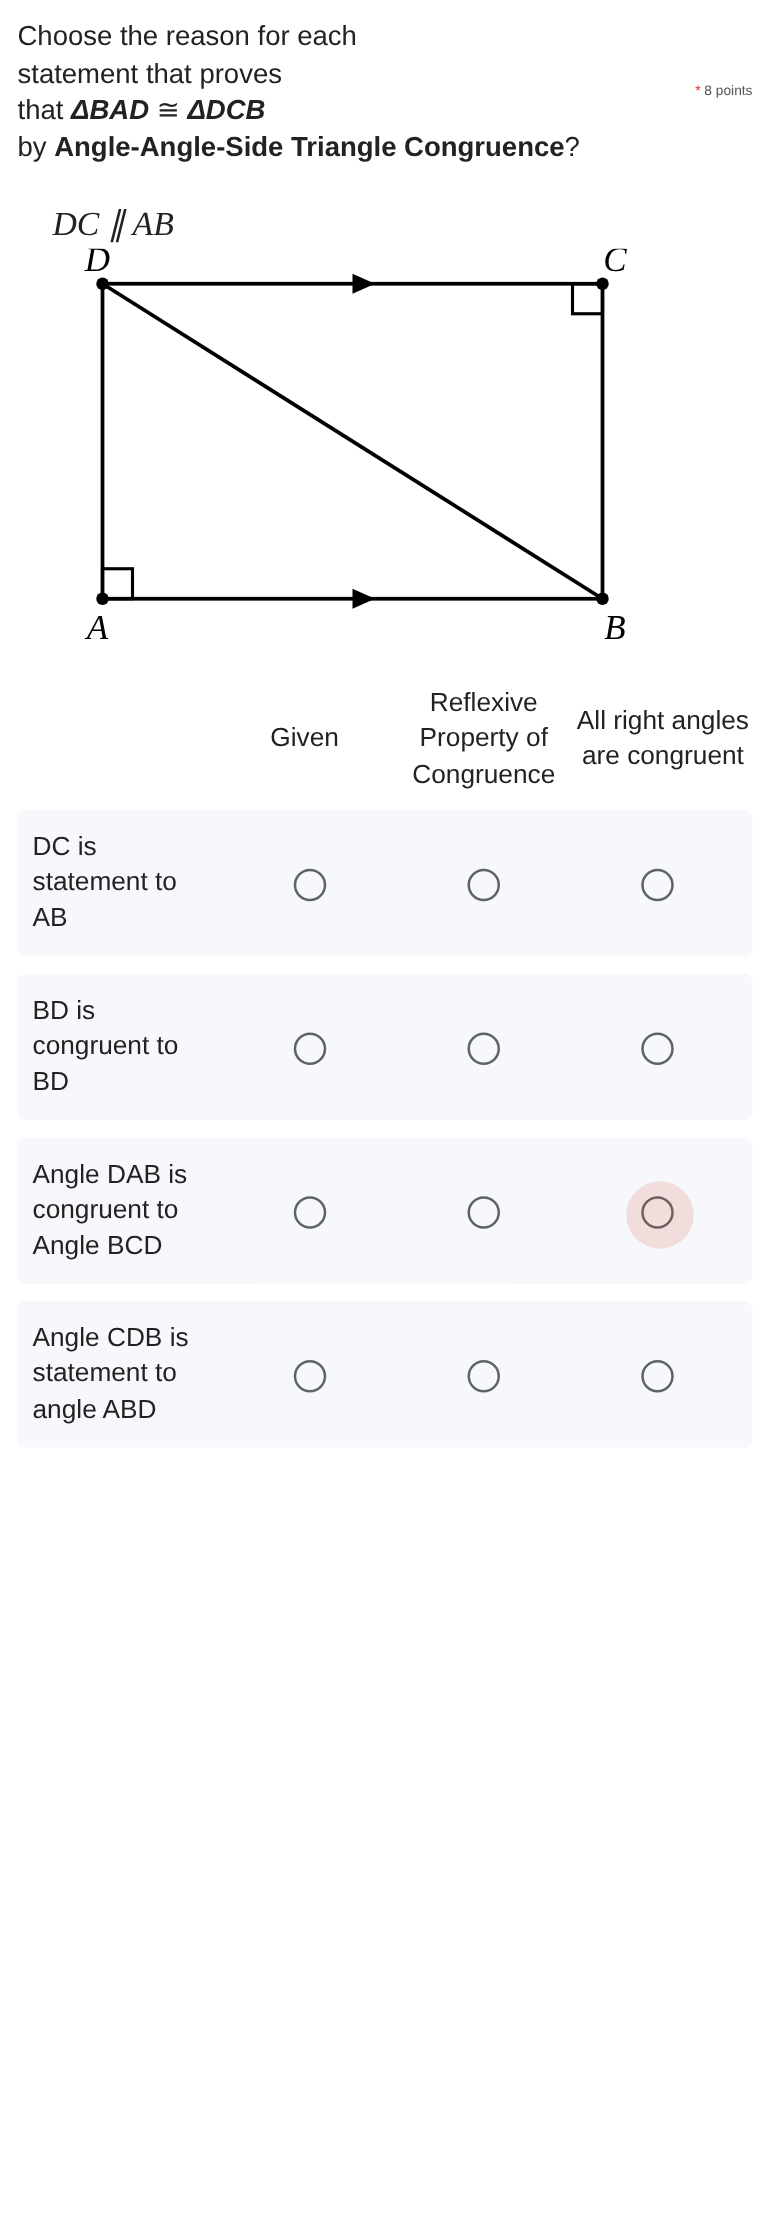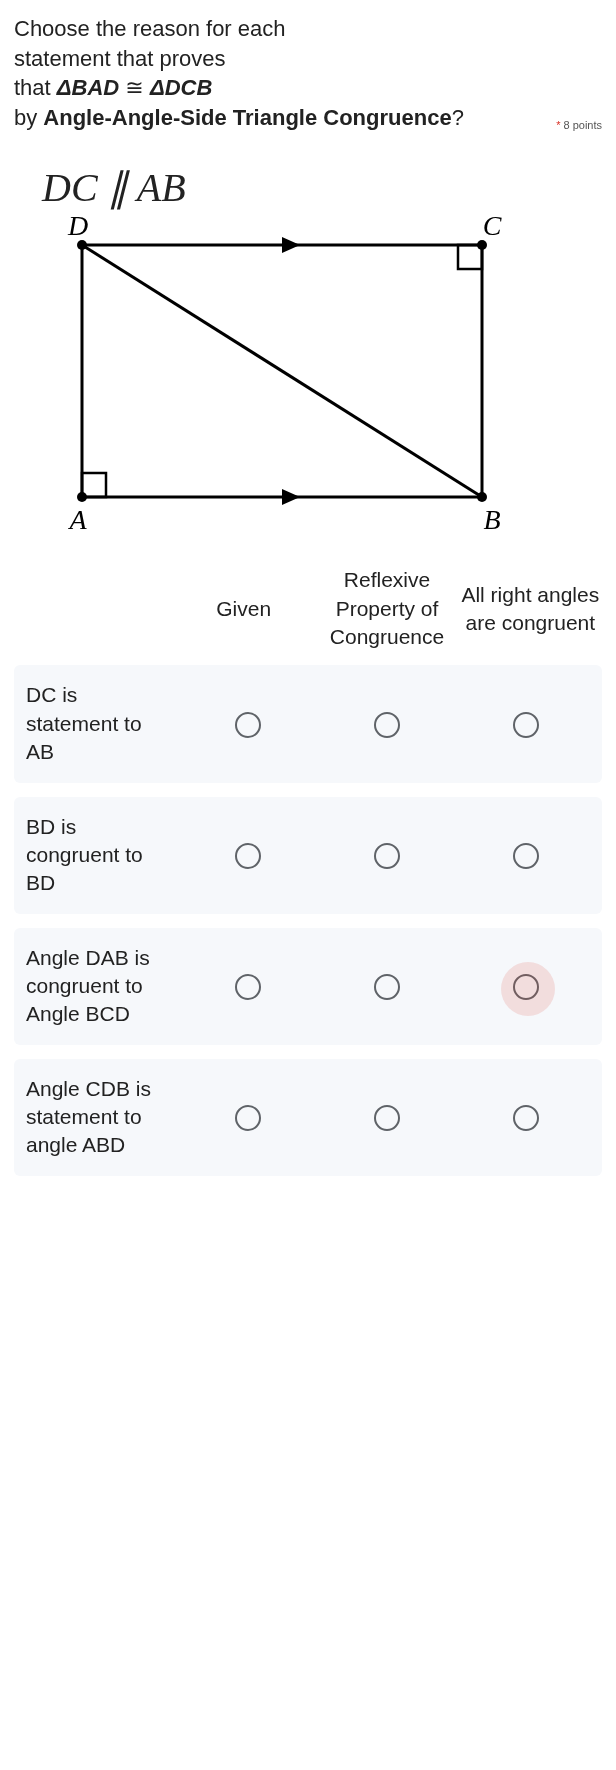--- a/index.html
+++ b/index.html
@@ -6,29 +6,29 @@
   body {
     margin: 0;
     padding: 14px;
     font-family: Verdana, Geneva, sans-serif;
     font-size: 22px;
     color: #222;
     width: 616px;
     background: #fff;
     line-height: 1.35;
   }
-  .q-header { display: flex; align-items: flex-end; }
+  .q-header { display: flex; align-items: center; }
   .q-text { flex: 1; }
   .points { font-size: 11px; white-space: nowrap; color: #555; }
   .asterisk { color: #d93025; }
   .figure { margin: 28px 0 24px 28px; }
   .fig-caption {
     font-family: "Times New Roman", Times, serif;
     font-style: italic;
-    font-size: 40px;
+    font-size: 27px;
     margin-bottom: 2px;
   }
   .table { width: 100%; display: block; margin-top: 18px; }
   .answer-header-row {
     display: flex;
     align-items: center;
     margin-bottom: 14px;
   }
   .row-label-spacer { width: 158px; flex: 0 0 158px; }
   .ans-cell {

